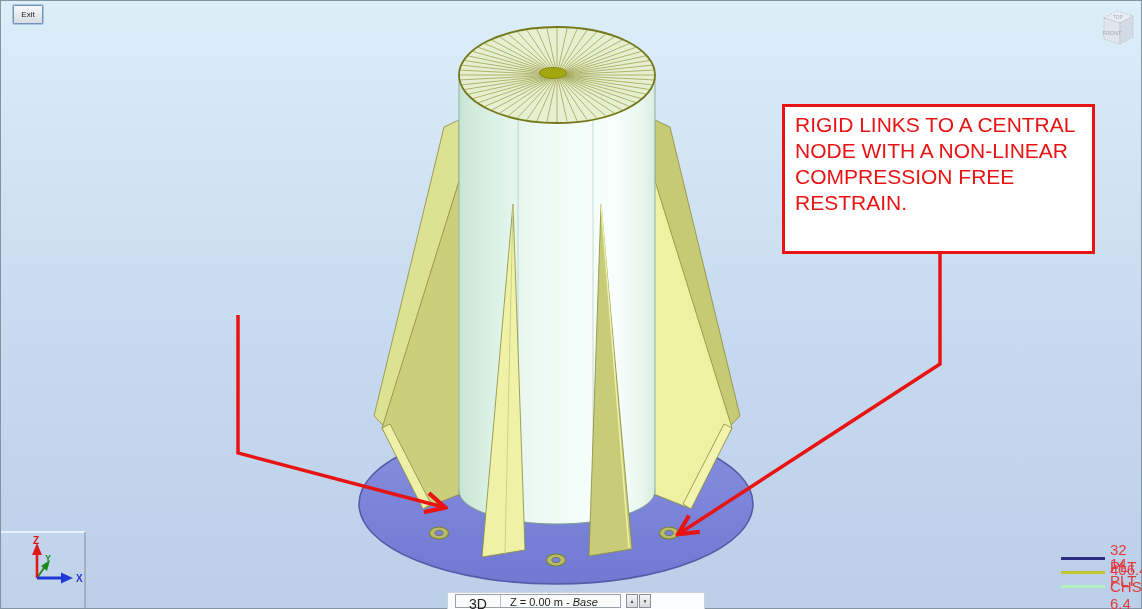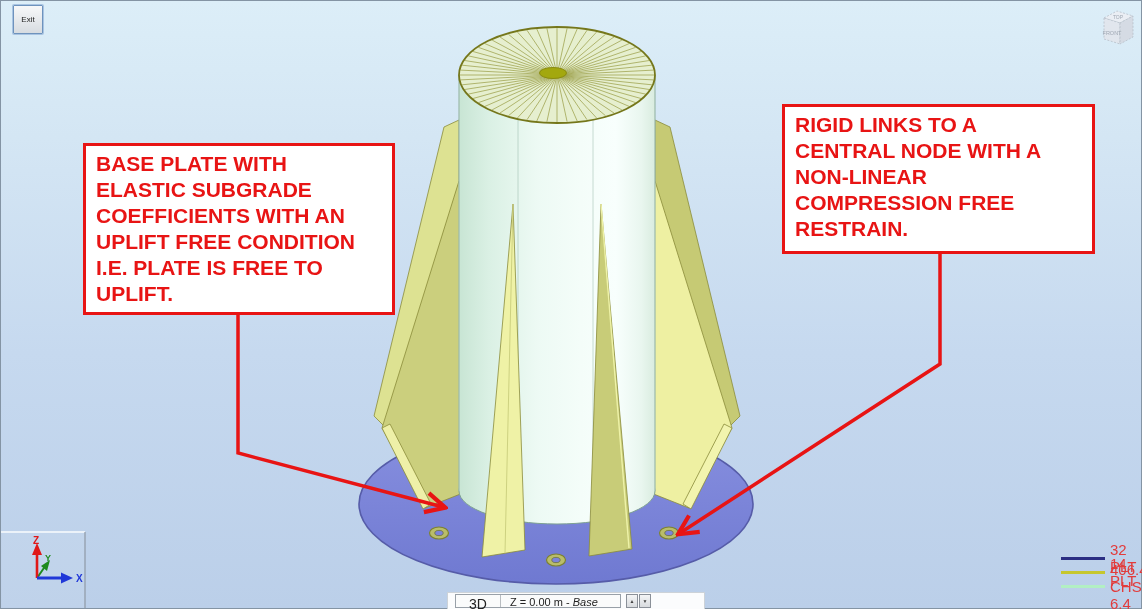--- a/index.html
+++ b/index.html
@@ -1,24 +1,24 @@
 <!DOCTYPE html>
 <html><head>
 <meta charset="utf-8">
 <style>
   html,body{margin:0;padding:0;}
   body{width:1142px;height:609px;overflow:hidden;font-family:"Liberation Sans",sans-serif;}
   .window{position:relative;width:1140px;height:607px;border:1px solid #8494a4;
     background:linear-gradient(180deg,#dceef8 0%,#d2e4f3 28%,#c6d9ef 58%,#bbcfe9 100%);}
-  .exit-btn{position:absolute;left:12px;top:4px;width:30px;height:29px;font-size:8px;line-height:9px;
+  .exit-btn{position:absolute;left:12px;top:4px;width:30px;height:19px;font-size:8px;line-height:9px;
     font-family:"Liberation Sans",sans-serif;color:#222;background:linear-gradient(#f7f8f9,#d7dce1);
     border:1px solid #6e93bd;border-radius:1px;box-shadow:0 0 0 1px #a9c4e2;padding:0;cursor:default;}
   svg.scene{position:absolute;left:0;top:0;width:1140px;height:607px;}
   .ann-box{position:absolute;background:#ffffff;border:3px solid;padding:5px 10px;
-    font-size:21px;line-height:26px;font-weight:700;box-sizing:border-box;}
+    font-size:21px;line-height:26px;font-weight:400;box-sizing:border-box;}
   .ann-left{left:82px;top:142px;width:312px;height:172px;}
   .ann-right{left:781px;top:103px;width:313px;height:150px;}
   .legend{position:absolute;left:1060px;top:550px;font-size:15px;}
   .legend-row{display:flex;align-items:center;height:14px;}
   .legend-swatch{width:44px;height:3px;margin-right:5px;flex:0 0 44px;}
   .statusback{position:absolute;left:446px;top:591px;width:258px;height:17px;
     background:#fbfcfd;border:1px solid #ccd2d8;border-bottom:none;box-sizing:border-box;}
   .statusbar{position:absolute;left:454px;top:593px;width:196px;height:14px;display:flex;}
   .status-panel{display:flex;flex:1;background:#fafbfb;border:1px solid #98a0a8;box-sizing:border-box;}
   .status-mode{width:44px;border-right:1px solid #b9bdc1;text-align:center;font-size:14px;padding-top:1px;color:#222;}
@@ -197,21 +197,20 @@
       <polygon points="36,542 31,554 41,554" fill="#e01818"></polygon>
       <text x="32" y="543" font-size="10" font-weight="bold" fill="#e01818">Z</text>
       <line x1="36" y1="577" x2="62" y2="577" stroke-width="3" stroke="#2038d8"></line>
       <polygon points="72,577 60,571.5 60,582.5" fill="#2038d8"></polygon>
       <text x="75" y="581" font-size="10" font-weight="bold" fill="#2038d8">X</text>
     </g>
   </svg>
 
   <button class="exit-btn">Exit</button>
 
-  <div class="ann-box ann-left" style="border-color: rgb(232, 20, 20); color: rgb(232, 20, 20);">BASE PLATE WITH ELASTIC SUBGRADE COEFFICIENTS WITH AN UPLIFT FREE CONDITION I.E. PLATE IS FREE TO UPLIFT.</div>
   <div class="ann-box ann-right" style="border-color: rgb(232, 20, 20); color: rgb(232, 20, 20);">RIGID LINKS TO A CENTRAL NODE WITH A NON-LINEAR COMPRESSION FREE RESTRAIN.</div>
 
   <div class="legend" style="color: rgb(226, 59, 59);">
     <div class="legend-row">
       <div class="legend-swatch" style="background: rgb(43, 46, 131);"></div>
       <span>32 PLT</span>
     </div>
     <div class="legend-row">
       <div class="legend-swatch" style="background: rgb(198, 199, 46);"></div>
       <span>14 PLT</span>

